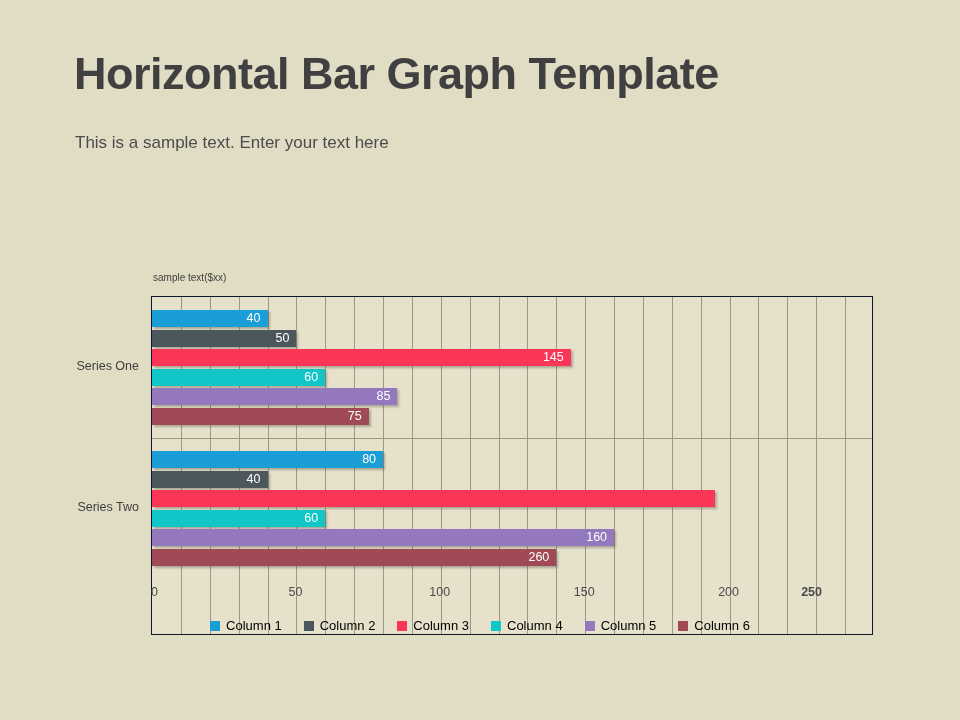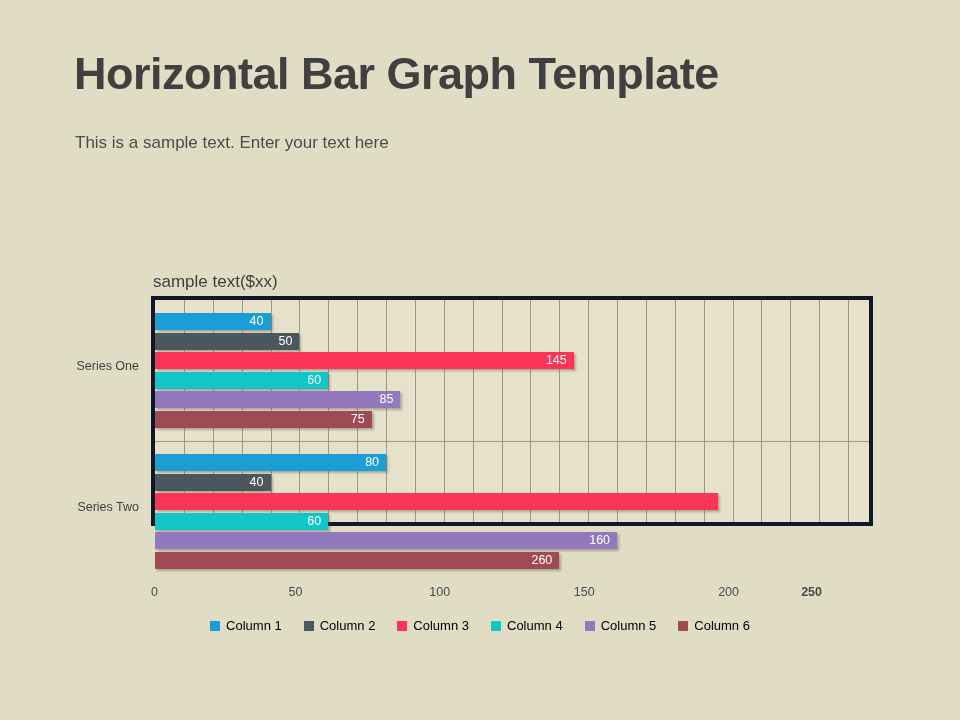--- a/index.html
+++ b/index.html
@@ -33,32 +33,32 @@
 
   
   #chart {
     position: absolute;
     left: 0; top: 0;
     width: 960px; height: 720px;
   }
   .axis-title {
     position: absolute;
     left: 153px; top: 272px;
-    font-size: 17px;
+    font-size: 10px;
     color: #3f3f3f;
     white-space: nowrap;
   }
 
   
   .plot {
     position: absolute;
     left: 151px; top: 296px;
-    width: 722px; height: 230px;
+    width: 722px; height: 339px;
     background: #e6e1cb;
-    border: 4px solid #0f172a;
+    border: 1px solid #0f172a;
   }
   .plot-inner { position: absolute; inset: 0; }
 
   .gridline {
     position: absolute;
     top: 0; bottom: 0;
     width: 1px;
     background: #9d9884;
   }
   .divider {

